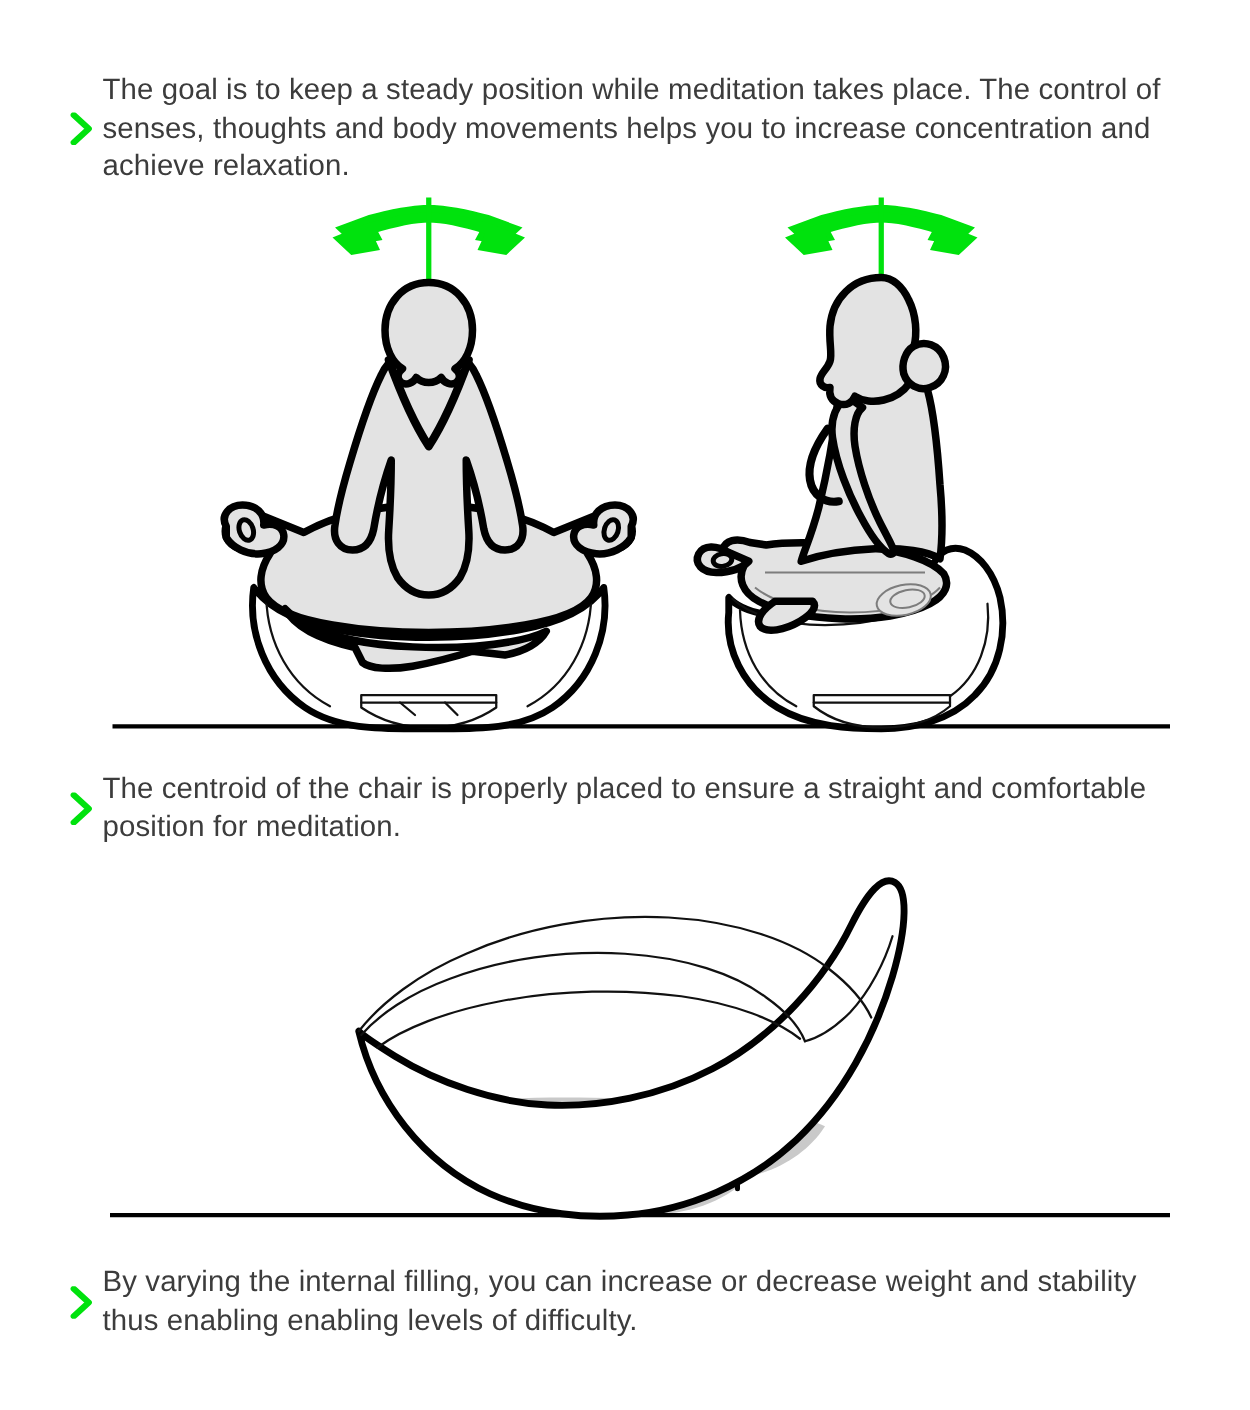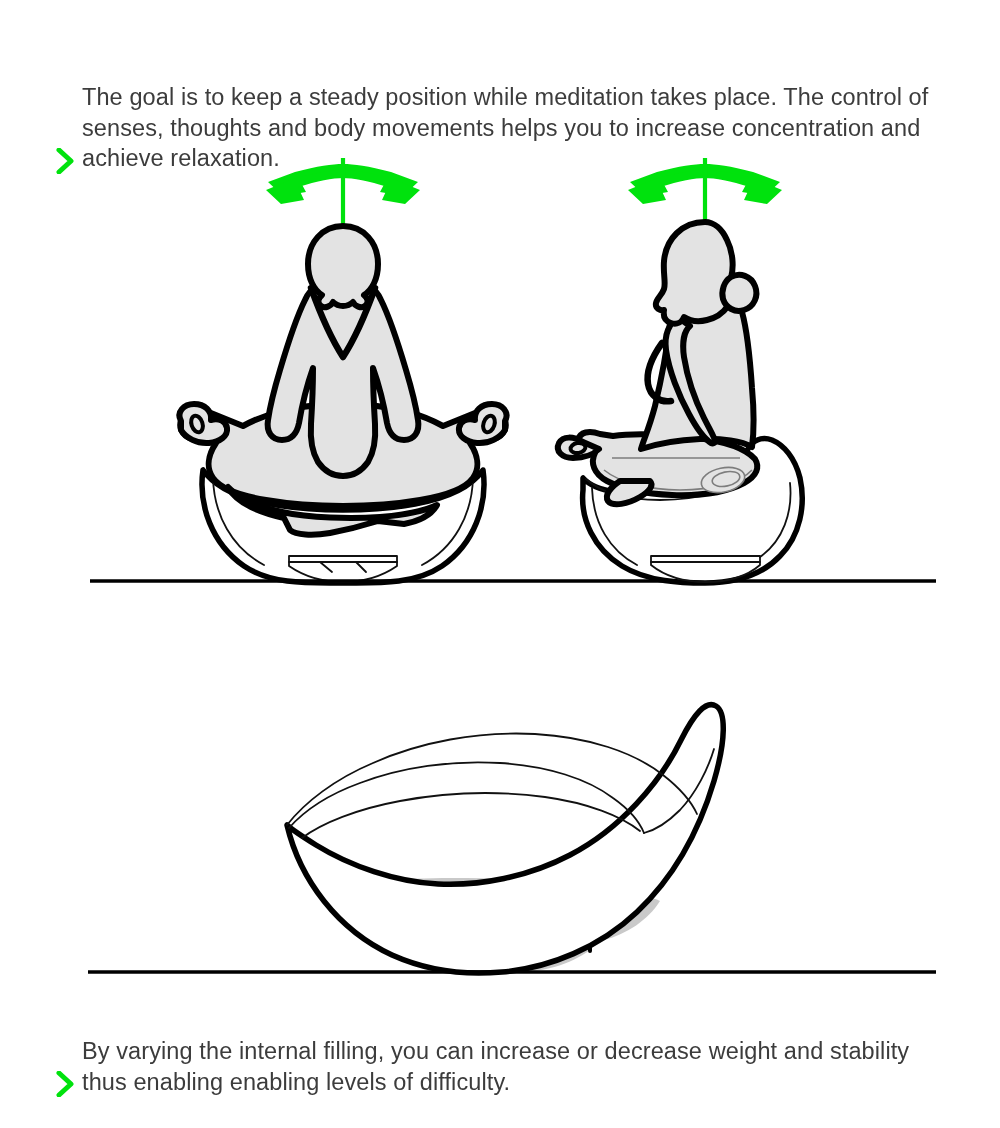--- a/index.html
+++ b/index.html
@@ -18,22 +18,21 @@
   .page {
     position: absolute;
     inset: 0;
     background: #ffffff;
   }
 
   
   .bullet-block {
     position: absolute;
     display: flex;
-    align-items: flex-end;
-    margin-top: 26px;
+    align-items: center;
   }
   .bullet-chevron {
     flex: 0 0 auto;
     width: 26px;
     margin-top: 2px;
     line-height: 1;
   }
   .bullet-chevron svg { display: block; }
 
   .bullet-text {
@@ -347,20 +346,28 @@
 
   <div class="bullet-block" id="block-1">
     <span class="bullet-chevron">
       <svg width="20" height="26" viewBox="0 0 20 26" xmlns="http://www.w3.org/2000/svg">
         <path d="M3 2 L15 13 L3 24" fill="none" stroke="#00e20d" stroke-width="5" stroke-linecap="round" stroke-linejoin="round"></path>
       </svg>
     </span>
     <span class="bullet-text">The goal is to keep a steady position while meditation takes place. The control of senses, thoughts and body movements helps you to increase concentration and achieve relaxation.</span>
   </div>
 
+  <div class="bullet-block" id="block-2">
+    <span class="bullet-chevron">
+      <svg width="20" height="26" viewBox="0 0 20 26" xmlns="http://www.w3.org/2000/svg">
+        <path d="M3 2 L15 13 L3 24" fill="none" stroke="#00e20d" stroke-width="5" stroke-linecap="round" stroke-linejoin="round"></path>
+      </svg>
+    </span>
+    <span class="bullet-text">The centroid of the chair is properly placed to ensure a straight and comfortable position for meditation.</span>
+  </div>
 
   <div class="bullet-block" id="block-3">
     <span class="bullet-chevron">
       <svg width="20" height="26" viewBox="0 0 20 26" xmlns="http://www.w3.org/2000/svg">
         <path d="M3 2 L15 13 L3 24" fill="none" stroke="#00e20d" stroke-width="5" stroke-linecap="round" stroke-linejoin="round"></path>
       </svg>
     </span>
     <span class="bullet-text">By varying the internal filling, you can increase or decrease weight and stability thus enabling enabling levels of difficulty.</span>
   </div>
 

